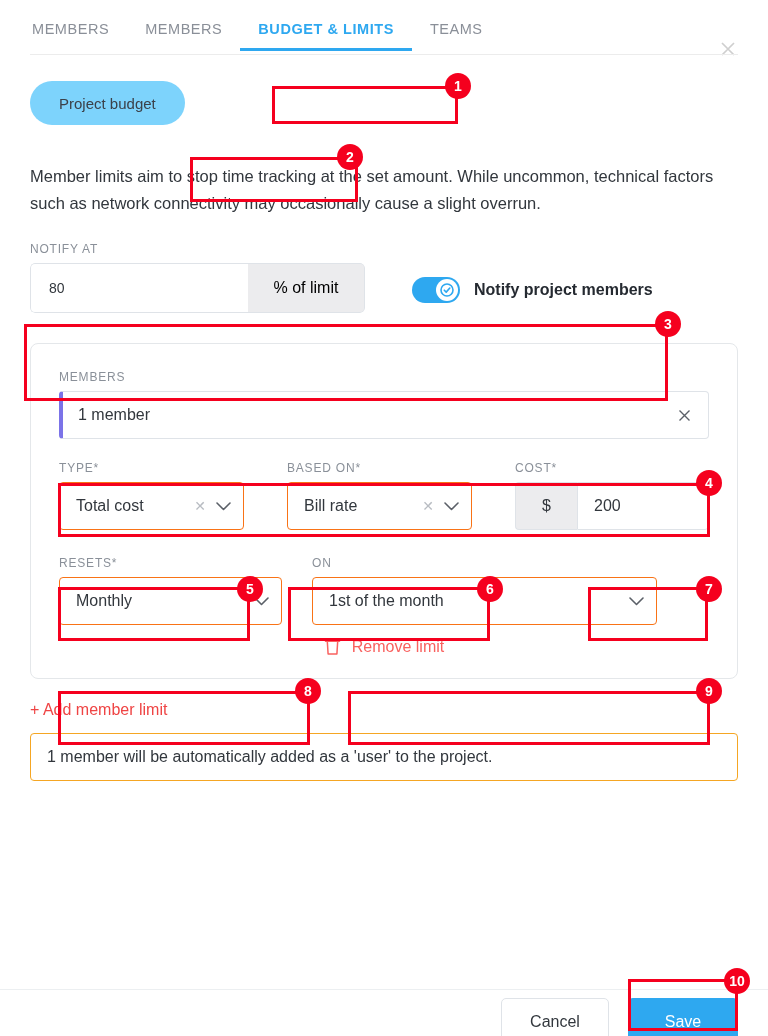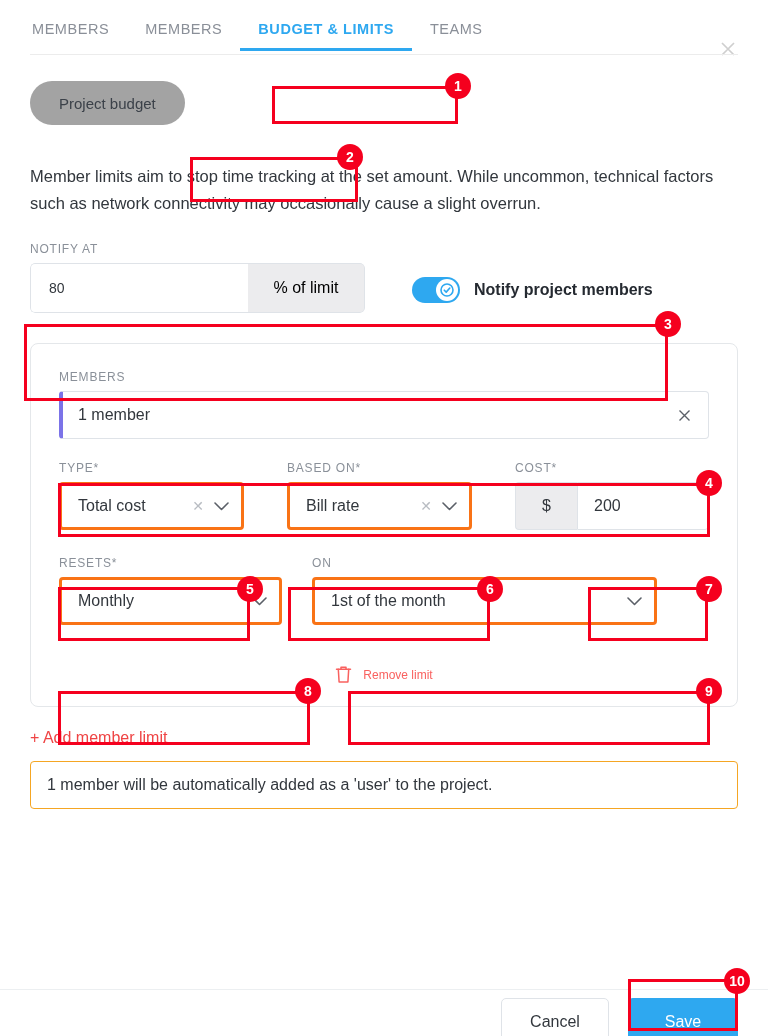--- a/index.html
+++ b/index.html
@@ -74,21 +74,21 @@
     position: absolute;
     left: 0; right: 0; bottom: -1px;
     height: 3px;
     background: #2ea8f0;
   }
 
   
   .segmented {
     margin-top: 26px;
     display: inline-flex;
-    background: #a3a3a3;
+    background: #7dd3fc;
     border-radius: 22px;
     height: 44px;
     align-items: flex-end;
     padding: 0;
     position: relative;
   }
   .seg-item {
     font-size: 15px;
     color: #3b4149;
     padding: 0 29px;
@@ -231,21 +231,21 @@
     margin-top: 22px;
     align-items: flex-end;
   }
   .col { position: relative; }
   .col-type  { width: 190px; }
   .col-based { width: 190px; margin-left: 43px; }
   .col-cost  { margin-left: 43px; display: flex; align-items: flex-end; }
 
   .select-box {
     height: 48px;
-    border: 3px solid #f97316;
+    border: 1px solid #f97316;
     border-radius: 4px;
     background: #fff;
     display: flex;
     align-items: center;
     padding: 0 12px 0 16px;
     font-size: 16px;
     color: #32373d;
     cursor: pointer;
     justify-content: space-between;
   }
@@ -278,27 +278,27 @@
     padding: 0 16px;
     outline: none;
     background: #fff;
   }
 
   .form-row2 { display: flex; margin-top: 26px; align-items: flex-end; }
   .col-resets { width: 223px; }
   .col-on     { width: 345px; margin-left: 30px; }
 
   .remove-limit {
-    margin-top: 40px;
+    margin-top: 12px;
     display: flex;
     align-items: center;
     justify-content: center;
     gap: 11px;
     color: #f9615f;
-    font-size: 12px;
+    font-size: 16px;
     cursor: pointer;
   }
   .remove-limit svg { display: block; }
 
   
   .add-link {
     margin-top: 22px;
     color: #ef4444;
     font-size: 16px;
     cursor: pointer;

